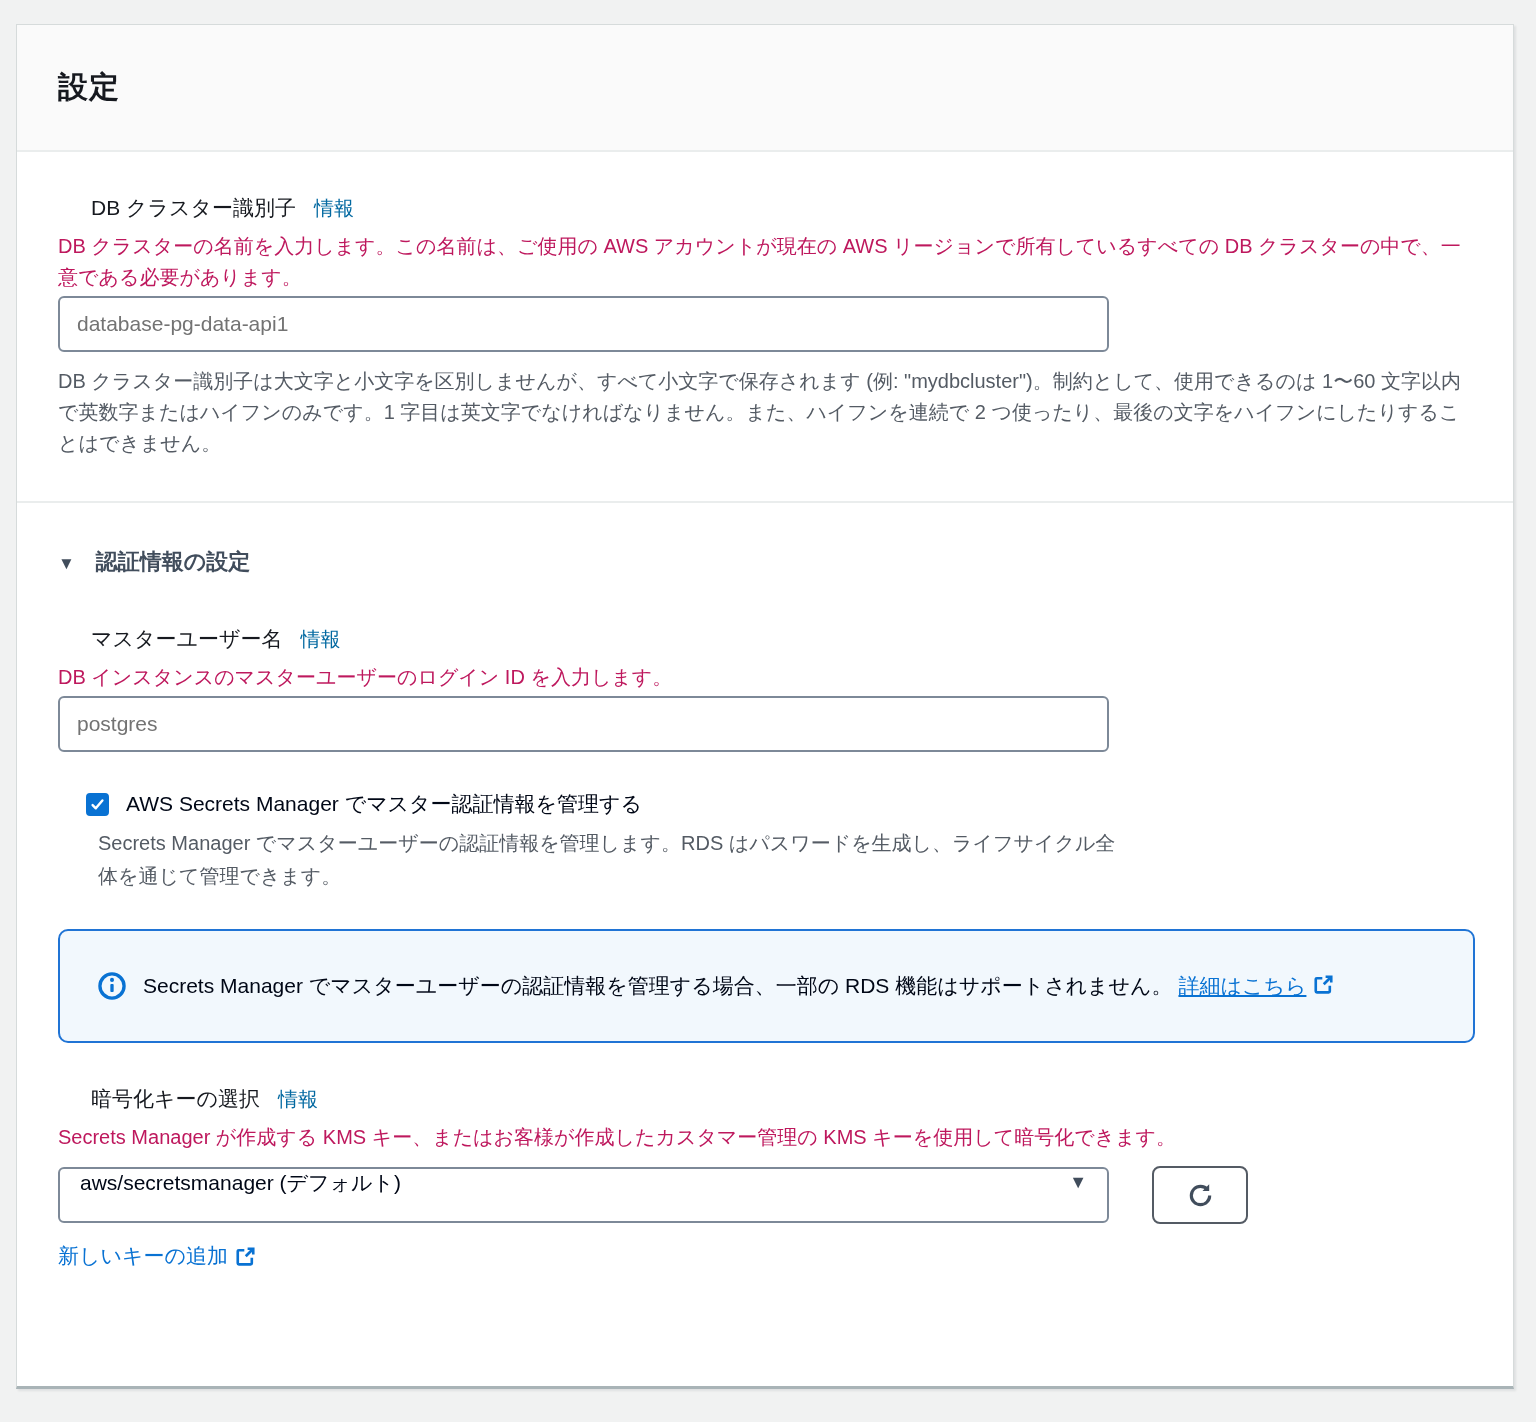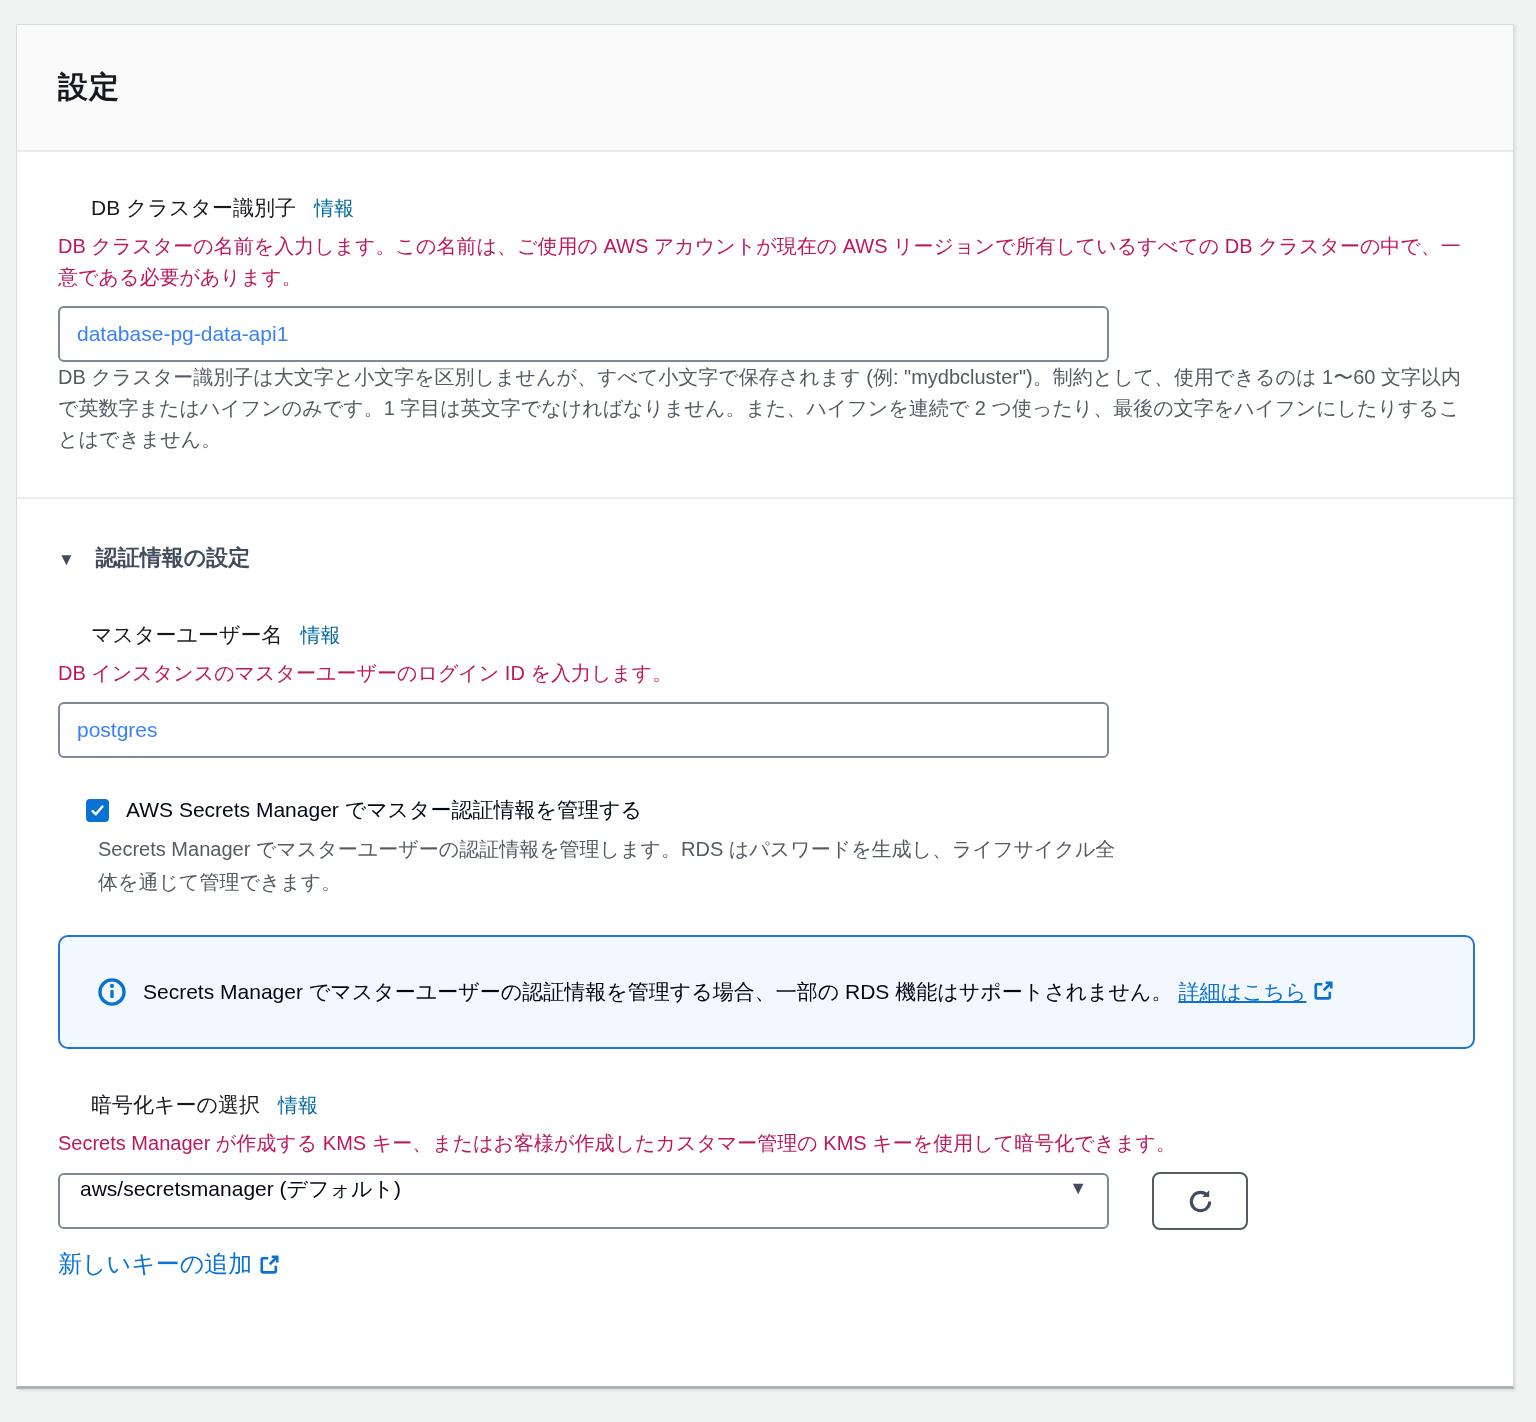--- a/index.html
+++ b/index.html
@@ -29,27 +29,27 @@
   }
   .card-title { font-size:30px; font-weight:bold; color:#16191f; letter-spacing:1px; }
   .card-body { padding:0 41px 50px; }
 
   .field { margin-top:42px; }
   .label-row { display:flex; align-items:baseline; gap:18px;margin-left:33px; }
   .field-label { font-size:21px; color:#16191f; }
   .info-link { font-size:20px; color:#0369a1; cursor:pointer; }
   .field-desc { margin-top:9px; font-size:20px; line-height:31px; color:#be185d; max-width:1410px; }
   .text-input {
-    display:block; margin-top:13px;
+    display:block; margin-top:3px;
     width:1051px; height:56px; box-sizing:border-box;
     border:2px solid #7d8998; border-radius:6px;
-    padding:0 17px; font-size:21px; color:#3b82f6;
+    padding:0 17px; font-size:21px; color:#737373;
     font-family:inherit; background:#fff; outline:none;
   }
-  .constraint { font-size:20px; line-height:31px; color:#545b64; max-width:1410px; }
+  .constraint { margin-top:14px; font-size:20px; line-height:31px; color:#545b64; max-width:1410px; }
 
   .divider { height:2px; background:#eaeded; margin:42px -41px 0; }
 
   .section-heading {
     margin-top:44px;
     display:flex; align-items:center; gap:21px;
     font-size:22px; font-weight:bold; color:#414d5c;
     cursor:pointer; width:fit-content;
   }
   .caret-icon::before { content:"▼"; font-size:17px; color:#414d5c; }
@@ -95,21 +95,21 @@
   .refresh-btn {
     width:96px; height:58px; box-sizing:border-box;
     border:2px solid #545b64; border-radius:8px; background:#fff;
     display:flex; align-items:center; justify-content:center;
     color:#414d5c; cursor:pointer; padding:0;
   }
   .refresh-btn svg { width:29px; height:29px; }
   .add-key-link {
     margin-top:18px;
     display:flex; align-items:center; width:fit-content;
-    font-size:24px; color:#0972d3; cursor:pointer;
+    font-size:21px; color:#0972d3; cursor:pointer;
   }
 </style>
 </head>
 <body>
 
 <div class="card">
 
   <div class="card-header">
     <div class="card-title">設定</div>
   </div>

